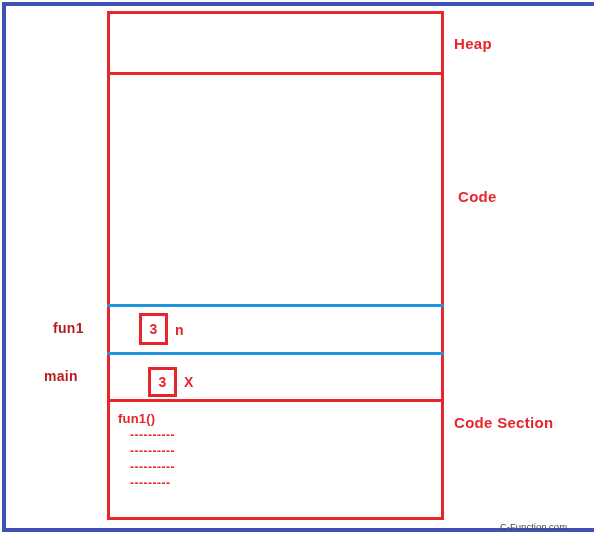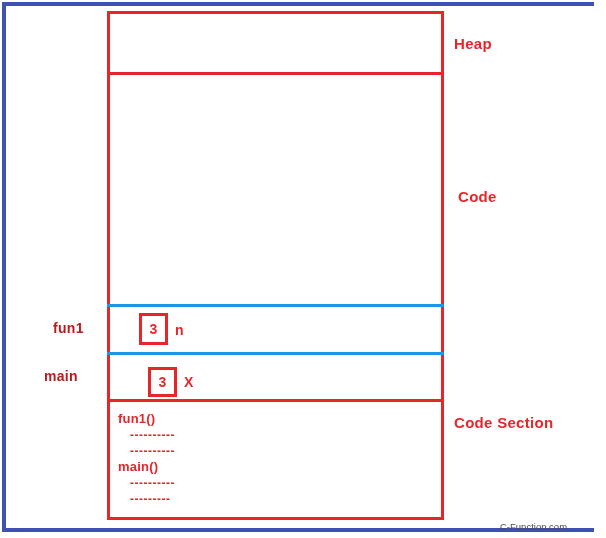--- a/index.html
+++ b/index.html
@@ -163,20 +163,19 @@
   <div class="var-name" id="varname-n">n</div>
 
   <div class="var-cell" id="cell-x">3</div>
 
   <div class="var-name" id="varname-x">X</div>
 
   <div id="code-body">
     <div class="code-line">fun1()</div>
     <div class="code-line indent">----------</div>
     <div class="code-line indent">----------</div>
-    <div class="code-line">main()</div>
     <div class="code-line indent">----------</div>
     <div class="code-line indent">---------</div>
   </div>
 
   <div id="watermark">C-Function.com</div>
 
 </div>
 
 </body></html>

